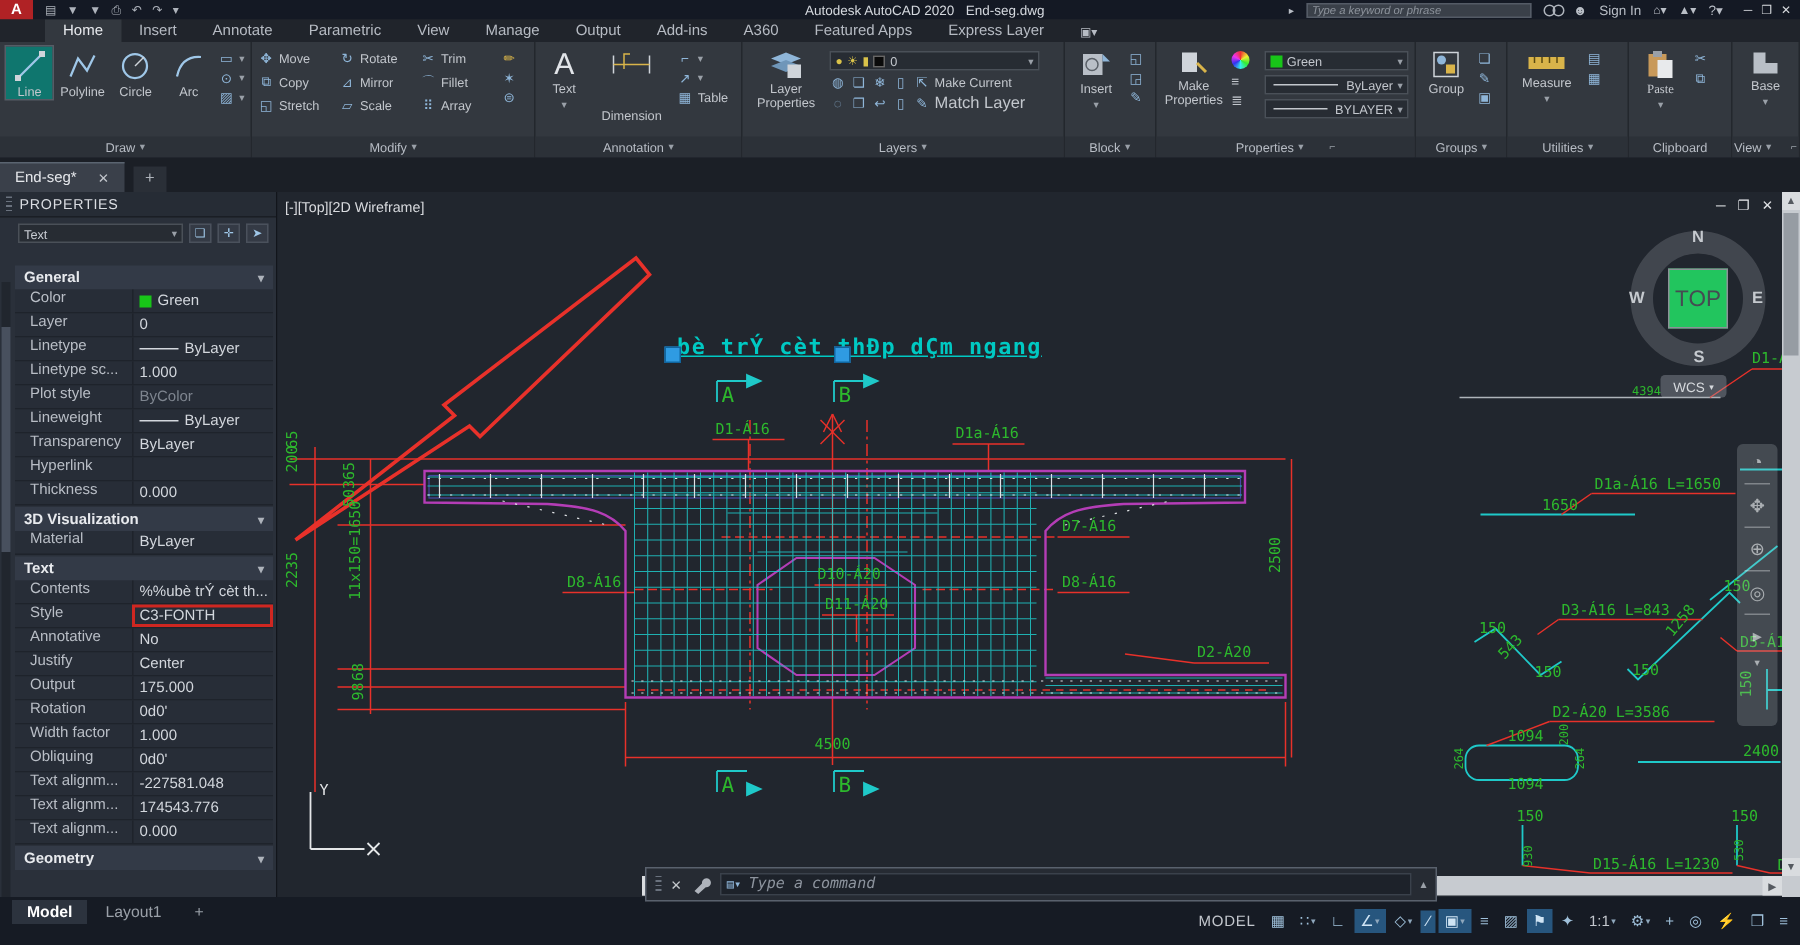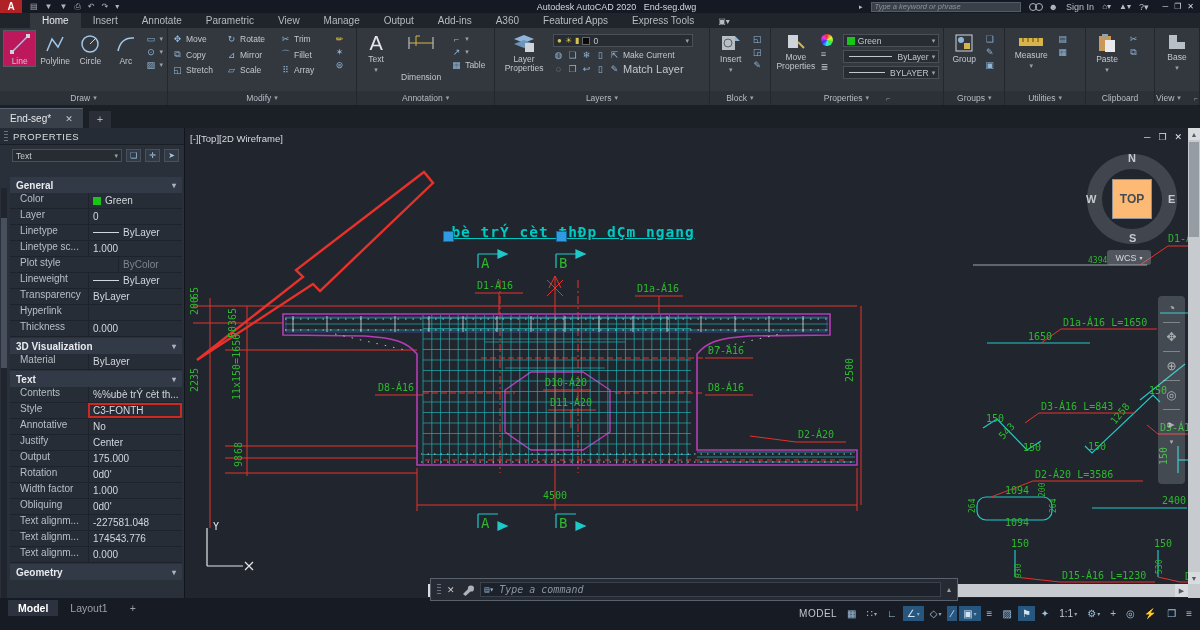--- a/index.html
+++ b/index.html
@@ -34,21 +34,21 @@
   
   #ribbon { position:absolute; left:0; top:28px; width:1200px; height:77px; background:#33383f;
     display:flex; font-size:9px; color:#c3c7cd; }
   .panel { position:relative; height:77px; border-right:1px solid #23272d; display:flex; flex-direction:column; }
   .panel-body { flex:1; display:flex; align-items:flex-start; padding:3px 4px 0; gap:4px; }
   .panel-title { height:14px; display:flex; align-items:center; justify-content:center; gap:3px;
     color:#b8bdc5; font-size:8.5px; background:#2c3138; }
   .bigbtn { width:44px; display:flex; flex-direction:column; align-items:center; gap:2px; padding-top:2px; cursor:pointer; }
   .bigbtn svg { display:block; }
   .bigbtn .lbl { font-size:8.5px; text-align:center; line-height:1.1; }
-  .bigbtn.sel { background:#be185d; outline:1px solid #565c66; }
+  .bigbtn.sel { background:#0f766e; outline:1px solid #565c66; }
   .minigrid { display:flex; flex-direction:column; gap:3px; padding-top:3px; }
   .minirow { display:flex; align-items:center; gap:3px; cursor:pointer; white-space:nowrap; }
   .minirow .ic { color:#8fb6d9; font-size:9px; width:11px; text-align:center; }
   .combo { background:#272c33; border:1px solid #4a5058; height:13px; display:flex; align-items:center;
     font-size:8.5px; padding:0 3px; gap:3px; cursor:pointer; }
   .combo .car { margin-left:auto; color:#9aa0a8; font-size:7px; }
   .swatch { width:8px; height:8px; background:#18c518; display:inline-block; }
   .swatch.black { background:#0a0a0a; border:1px solid #666; }
   .lt-line { flex:1; border-top:1px solid #c3c7cd; margin:0 2px; }
   .caret { color:#9aa0a8; font-size:7px; }
@@ -72,37 +72,37 @@
   #pal-scroll { position:absolute; left:1px; top:60px; width:6px; height:480px; background:#21262e; }
   #pal-scroll .thumb { position:absolute; left:0; top:30px; width:6px; height:150px; background:#48505e; }
   #pal-rows { position:absolute; left:10px; top:48px; right:2px; }
   .sec-hd { background:#333a47; color:#e8eaee; font-weight:bold; display:flex; align-items:center;
     height:16px; padding:0 6px; margin-top:1px; }
   .sec-hd .car { margin-left:auto; color:#aeb3bb; font-size:8px; }
   .prow { display:flex; height:16px; background:#272d37; border-bottom:1px solid #1e232b; }
   .prow .k { width:78px; padding-left:10px; color:#b9bec6; white-space:nowrap; overflow:hidden; }
   .prow .v { flex:1; padding-left:4px; color:#d3d7dd; border-left:1px solid #1e232b; height:100%;
     display:flex; align-items:center; gap:4px; white-space:nowrap; overflow:hidden; position:relative; }
-  .prow .v.gray { color:#7e858f;margin-left:30px; }
+  .prow .v.gray { color:#7e858f; }
   .prow .v .dash { display:inline-block; width:26px; border-top:1px solid #d3d7dd; }
   .prow .v.boxed { outline:2px solid #cf2721; outline-offset:-2px; }
   
   #canvas { position:absolute; left:185px; top:128px; width:1015px; height:470px; background:#21262e; overflow:hidden; }
   #vp-label { position:absolute; left:5px; top:5px; font-size:9.5px; color:#d8dade; }
   #watermark { position:absolute; left:300px; top:24px; width:460px; text-align:center;
     font-size:27px; font-weight:600; color:#f4f5f6; letter-spacing:.5px; }
   #dwg-title { position:absolute; left:258px; top:96px; width:260px; text-align:center;
     font-family:"DejaVu Sans Mono", monospace; font-size:14.5px; font-weight:bold; color:#00c9c3;
     text-decoration:underline; letter-spacing:1px; white-space:nowrap; }
   .grip { position:absolute; width:11px; height:11px; background:#2f9be2; border:1px solid #10659f; }
   #vc-wrap { position:absolute; left:902px; top:26px; width:90px; height:90px; }
   #vc-ring { position:absolute; inset:0; border-radius:50%; border:15px solid rgba(150,156,163,.28); }
   .vc-letter { position:absolute; color:#c6cacf; font-weight:bold; font-size:11px; }
-  #vc-top { position:absolute; left:25px; top:25px; width:40px; height:40px; background:#fdba74;
-    color:#454b52; font-size:12px; font-weight:bold; display:flex; align-items:center; justify-content:center;
+  #vc-top { position:absolute; left:25px; top:25px; width:40px; height:40px; background:#22c55e;
+    color:#454b52; font-size:15px; font-weight:normal; display:flex; align-items:center; justify-content:center;
     border:1px solid #8d9298; cursor:pointer; }
   #wcs-pill { position:absolute; left:922px; top:122px; width:44px; height:15px; border-radius:3px;
     background:rgba(170,176,183,.35); color:#d6d9dd; font-size:9px; display:flex; align-items:center;
     justify-content:center; gap:3px; cursor:pointer; }
   #vp-ctrl { position:absolute; right:18px; top:4px; display:flex; gap:8px; color:#e3e5e8; font-size:9px; }
   #navbar { position:absolute; left:973px; top:168px; width:27px; height:188px;
     background:rgba(198,204,211,.22); border-radius:4px; display:flex; flex-direction:column;
     align-items:center; padding:5px 0; gap:7px; color:rgba(240,243,245,.6); font-size:12px; }
   #navbar .sep { width:17px; border-top:1px solid rgba(240,243,245,.35); }
   
@@ -173,21 +173,21 @@
       <div class="rtab active">Home</div>
       <div class="rtab">Insert</div>
       <div class="rtab">Annotate</div>
       <div class="rtab">Parametric</div>
       <div class="rtab">View</div>
       <div class="rtab">Manage</div>
       <div class="rtab">Output</div>
       <div class="rtab">Add-ins</div>
       <div class="rtab">A360</div>
       <div class="rtab">Featured Apps</div>
-      <div class="rtab">Express Tools</div>
+      <div class="rtab">Express Layer</div>
       <div class="rtab" style="font-size: 8px;">▣▾</div>
     </div>
 
   <div id="ribbon">
     <div class="panel" style="width:168px;">
       <div class="panel-body">
         <div class="bigbtn sel">
           <svg width="22" height="22">
               <line x1="3" y1="19" x2="19" y2="3" stroke="#9fc7e8" stroke-width="1.5"></line>
               <rect x="1" y="17" width="4" height="4" fill="#cfd4da"></rect>
@@ -402,21 +402,21 @@
         </div>
     </div>
 
     <div class="panel" style="width:176px;">
       <div class="panel-body">
         <div class="bigbtn" style="width:42px;">
           <svg width="20" height="18">
               <rect x="2" y="2" width="10" height="13" fill="#cfd4da"></rect>
               <path d="M12 9 L18 15" stroke="#d9b44a" stroke-width="2"></path>
             </svg>
-          <span class="lbl">Move Properties</span>
+          <span class="lbl">Make Properties</span>
         </div>
         <div class="minigrid" style="width:18px;">
           <span style="width:12px;height:12px;border-radius:50%;background:conic-gradient(#e33,#ee3,#3e3,#3ee,#33e,#e3e,#e33);"></span>
           <span class="ic">≡</span>
           <span class="ic">≣</span>
         </div>
         <div class="minigrid" style="flex:1;">
           <div class="combo">
               <span class="swatch"></span>
               <span>Green</span>
@@ -492,21 +492,21 @@
         </div>
       </div>
       <div class="panel-title">
           <span>Utilities</span>
           <span class="caret">▾</span>
         </div>
     </div>
 
     <div class="panel" style="width:70px;">
       <div class="panel-body">
-        <div class="bigbtn" style="width:34px;">
+        <div class="bigbtn" style="width:34px;font-family:Liberation Serif, serif;">
           <svg width="20" height="20">
               <rect x="2" y="3" width="12" height="15" fill="#c8995a"></rect>
               <rect x="5" y="1" width="6" height="4" fill="#9aa0a8"></rect>
               <rect x="8" y="7" width="10" height="12" fill="#e8eaec"></rect>
             </svg>
           <span class="lbl">Paste</span>
             <span class="caret">▾</span>
         </div>
         <div class="minigrid">
           <div class="minirow">

